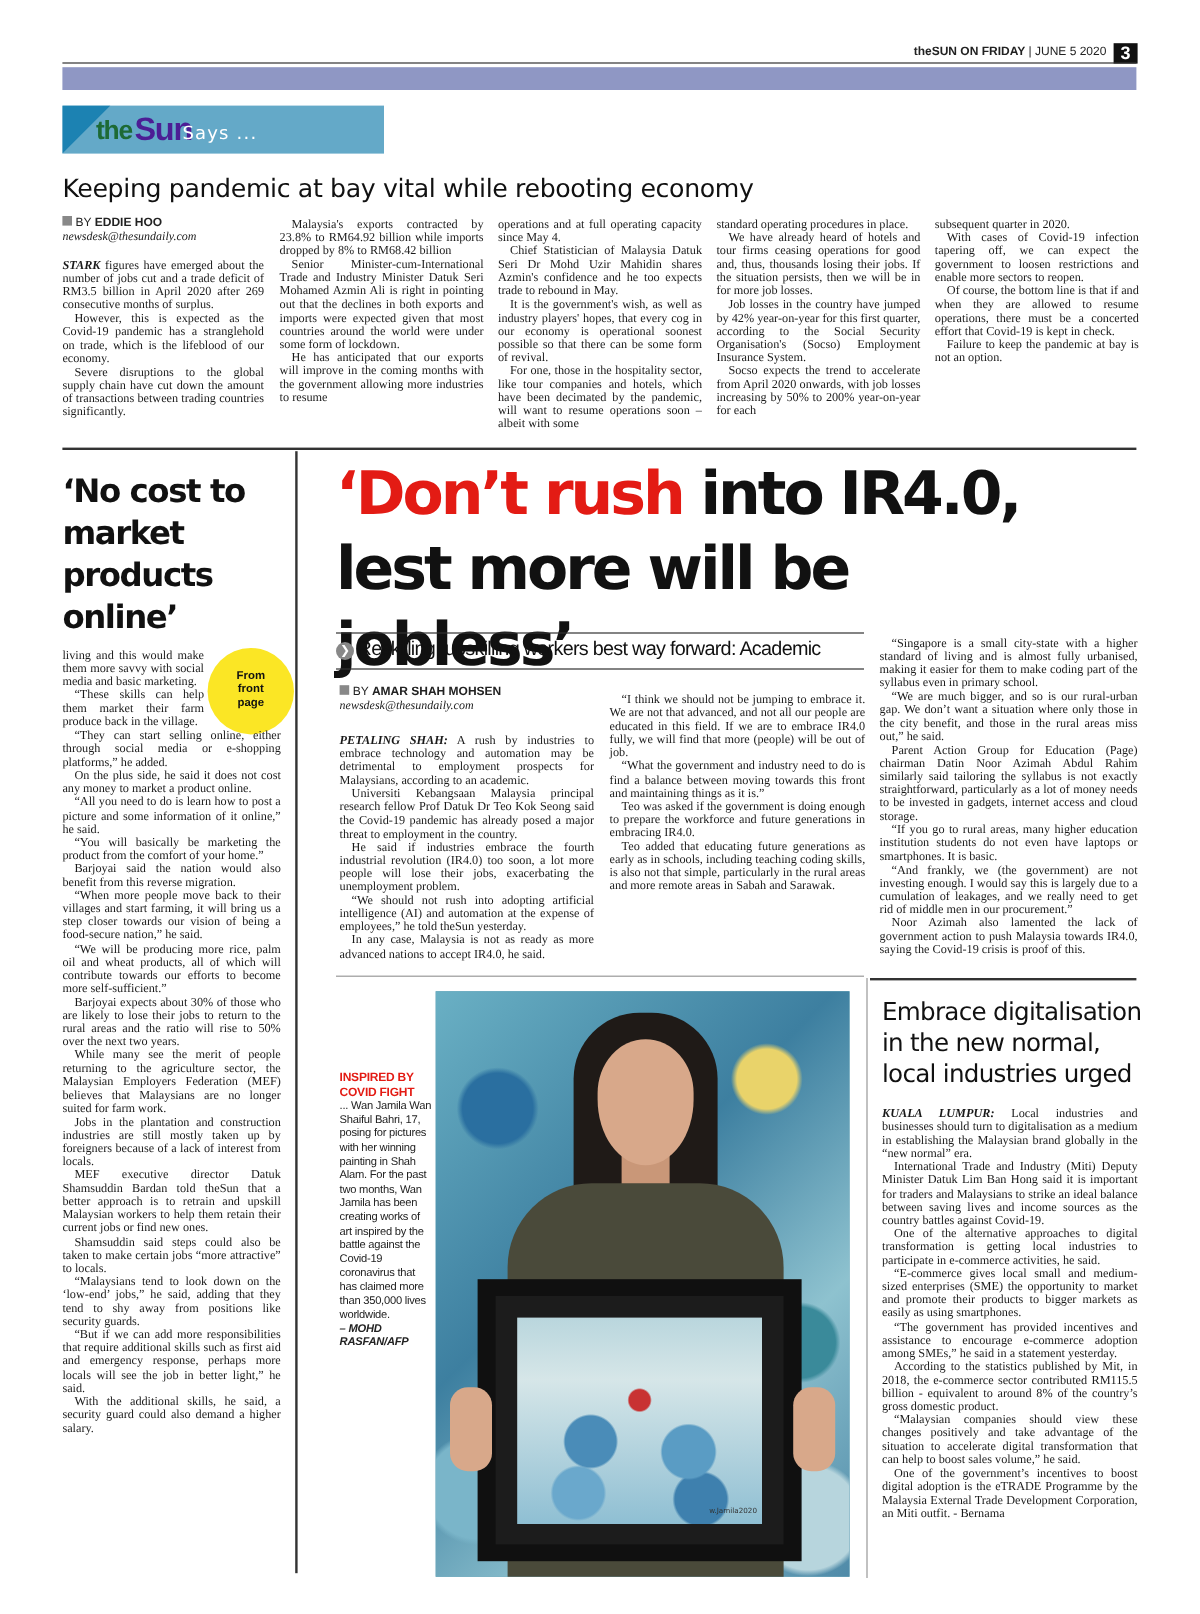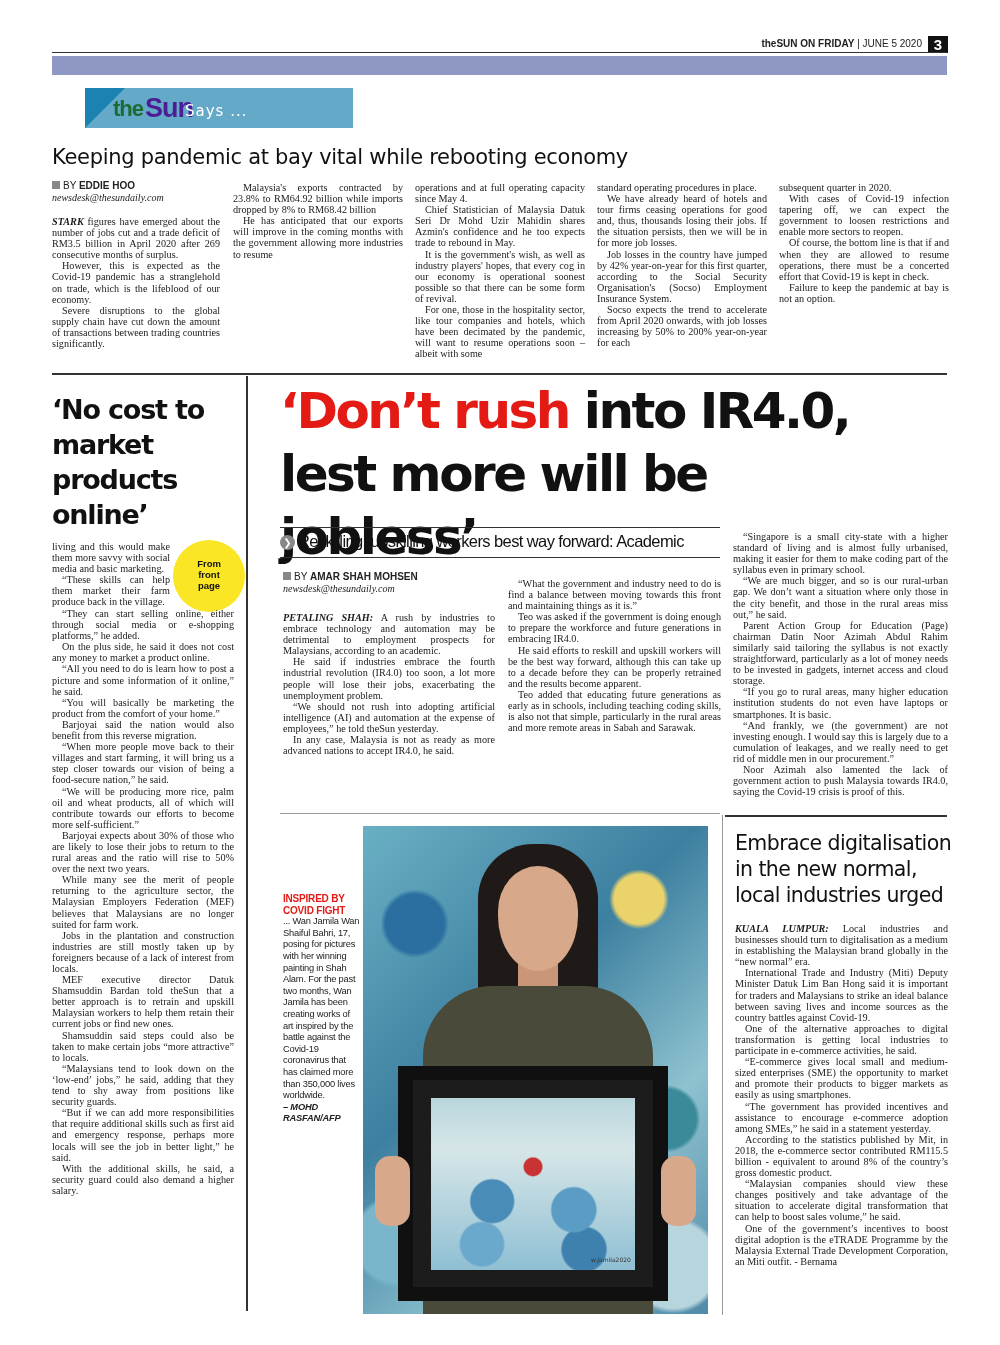--- a/index.html
+++ b/index.html
@@ -10,21 +10,21 @@
 
   
   .top-rule { left: 52px; top: 52px; width: 895px; height: 1px; background: #333; }
   .folio { right: 78px; top: 38px; font-family: "Liberation Sans", sans-serif; font-size: 10px; color: #222; white-space: nowrap; }
   .folio b { font-weight: 700; }
   .page-num { right: 52px; top: 36px; width: 20px; height: 17px; background: #111; color: #fff; font-family: "Liberation Sans", sans-serif; font-weight: 700; font-size: 15px; text-align: center; line-height: 17px; }
   .section-bar { left: 52px; top: 56px; width: 895px; height: 19px; background: #8f97c4; }
   .section-label { right: 60px; top: 57px; color: #fff; font-family: "Liberation Sans", sans-serif; font-weight: 700; font-style: italic; font-size: 15px; letter-spacing: 0.3px; margin-top: 48px; }
 
   
-  .says-banner { left: 52px; top: 88px; width: 268px; height: 40px; background: #64a9c8; overflow: hidden; margin-left: 33px; }
+  .says-banner { left: 52px; top: 88px; width: 268px; height: 40px; background: #64a9c8; overflow: hidden; }
   .says-banner .tri { position: absolute; left: 0; top: 0; width: 0; height: 0; border-top: 40px solid #1c82b2; border-right: 40px solid transparent; }
   .says-logo-the { position: absolute; left: 28px; top: 8px; font-family: "Liberation Sans", sans-serif; font-weight: 700; font-size: 22px; color: #1d6a35; letter-spacing: -1px; }
   .says-logo-sun { position: absolute; left: 60px; top: 5px; font-family: "Liberation Sans", sans-serif; font-weight: 700; font-size: 27px; color: #4c1d95; letter-spacing: -1px; }
   .says-text { position: absolute; left: 100px; top: 14px; font-family: "DejaVu Sans", sans-serif; font-size: 15px; color: #fff; letter-spacing: 1px; }
 
   .editorial-title { left: 52px; top: 145px; font-family: "DejaVu Sans", sans-serif; font-size: 21px; color: #111; letter-spacing: -0.3px; white-space: nowrap; }
 
   .byline { font-family: "Liberation Sans", sans-serif; font-size: 10px; color: #222; line-height: 12px; }
   .byline .sq { display: inline-block; width: 8px; height: 8px; background: #888; margin-right: 3px; vertical-align: 0; }
   .byline b { font-weight: 700; }
@@ -110,20 +110,21 @@
   <div class="email">newsdesk@thesundaily.com</div>
 </div>
 
 <div class="abs col" style="left:52px;top:216px;width:168px;">
   <p class="lead"><b>STARK</b><span> figures have emerged about the number of jobs cut and a trade deficit of RM3.5 billion in April 2020 after 269 consecutive months of surplus.</span></p>
   <p>However, this is expected as the Covid-19 pandemic has a stranglehold on trade, which is the lifeblood of our economy.</p>
   <p>Severe disruptions to the global supply chain have cut down the amount of transactions between trading countries significantly.</p>
 </div>
 <div class="abs col" style="left:233px;top:182px;width:170px;">
   <p>Malaysia's exports contracted by 23.8% to RM64.92 billion while imports dropped by 8% to RM68.42 billion</p>
+  <p>Senior Minister-cum-International Trade and Industry Minister Datuk Seri Mohamed Azmin Ali is right in pointing out that the declines in both exports and imports were expected given that most countries around the world were under some form of lockdown.</p>
   <p>He has anticipated that our exports will improve in the coming months with the government allowing more industries to resume</p>
 </div>
 <div class="abs col" style="left:415px;top:182px;width:170px;">
   <p class="lead">operations and at full operating capacity since May 4.</p>
   <p>Chief Statistician of Malaysia Datuk Seri Dr Mohd Uzir Mahidin shares Azmin's confidence and he too expects trade to rebound in May.</p>
   <p>It is the government's wish, as well as industry players' hopes, that every cog in our economy is operational soonest possible so that there can be some form of revival.</p>
   <p>For one, those in the hospitality sector, like tour companies and hotels, which have been decimated by the pandemic, will want to resume operations soon – albeit with some</p>
 </div>
 <div class="abs col" style="left:597px;top:182px;width:170px;">
   <p class="lead">standard operating procedures in place.</p>
@@ -176,28 +177,29 @@
 <div class="abs subhead"><span class="arrow">❯</span><span>Reskilling, upskilling workers best way forward: Academic</span></div>
 <div class="abs subhead-rule-bot"></div>
 
 <div class="abs" style="left:283px;top:571px;width:210px;">
   <div class="byline"><span class="sq"></span><span>BY</span> <b>AMAR SHAH MOHSEN</b></div>
   <div class="email">newsdesk@thesundaily.com</div>
 </div>
 
 <div class="abs col" style="left:283px;top:612px;width:212px;">
   <p class="lead"><b>PETALING SHAH:</b><span> A rush by industries to embrace technology and automation may be detrimental to employment prospects for Malaysians, according to an academic.</span></p>
+  <p>Universiti Kebangsaan Malaysia principal research fellow Prof Datuk Dr Teo Kok Seong said the Covid-19 pandemic has already posed a major threat to employment in the country.</p>
   <p>He said if industries embrace the fourth industrial revolution (IR4.0) too soon, a lot more people will lose their jobs, exacerbating the unemployment problem.</p>
   <p>“We should not rush into adopting artificial intelligence (AI) and automation at the expense of employees,” he told theSun yesterday.</p>
   <p>In any case, Malaysia is not as ready as more advanced nations to accept IR4.0, he said.</p>
 </div>
 <div class="abs col" style="left:508px;top:578px;width:213px;">
+  <p>“I think we should not be jumping to embrace it. We are not that advanced, and not all our people are educated in this field. If we are to embrace IR4.0 fully, we will find that more (people) will be out of job.</p>
   <p>“What the government and industry need to do is find a balance between moving towards this front and maintaining things as it is.”</p>
   <p>Teo was asked if the government is doing enough to prepare the workforce and future generations in embracing IR4.0.</p>
-  <p>He said efforts to reskill and upskill workers will be the best way forward, although this can take up to a decade before they can be properly retrained and the results become apparent.</p>
   <p>Teo added that educating future generations as early as in schools, including teaching coding skills, is also not that simple, particularly in the rural areas and more remote areas in Sabah and Sarawak.</p>
 </div>
 <div class="abs col" style="left:733px;top:531px;width:215px;">
   <p>“Singapore is a small city-state with a higher standard of living and is almost fully urbanised, making it easier for them to make coding part of the syllabus even in primary school.</p>
   <p>“We are much bigger, and so is our rural-urban gap. We don’t want a situation where only those in the city benefit, and those in the rural areas miss out,” he said.</p>
   <p>Parent Action Group for Education (Page) chairman Datin Noor Azimah Abdul Rahim similarly said tailoring the syllabus is not exactly straightforward, particularly as a lot of money needs to be invested in gadgets, internet access and cloud storage.</p>
   <p>“If you go to rural areas, many higher education institution students do not even have laptops or smartphones. It is basic.</p>
   <p>“And frankly, we (the government) are not investing enough. I would say this is largely due to a cumulation of leakages, and we really need to get rid of middle men in our procurement.”</p>
   <p>Noor Azimah also lamented the lack of government action to push Malaysia towards IR4.0, saying the Covid-19 crisis is proof of this.</p>
 </div>

